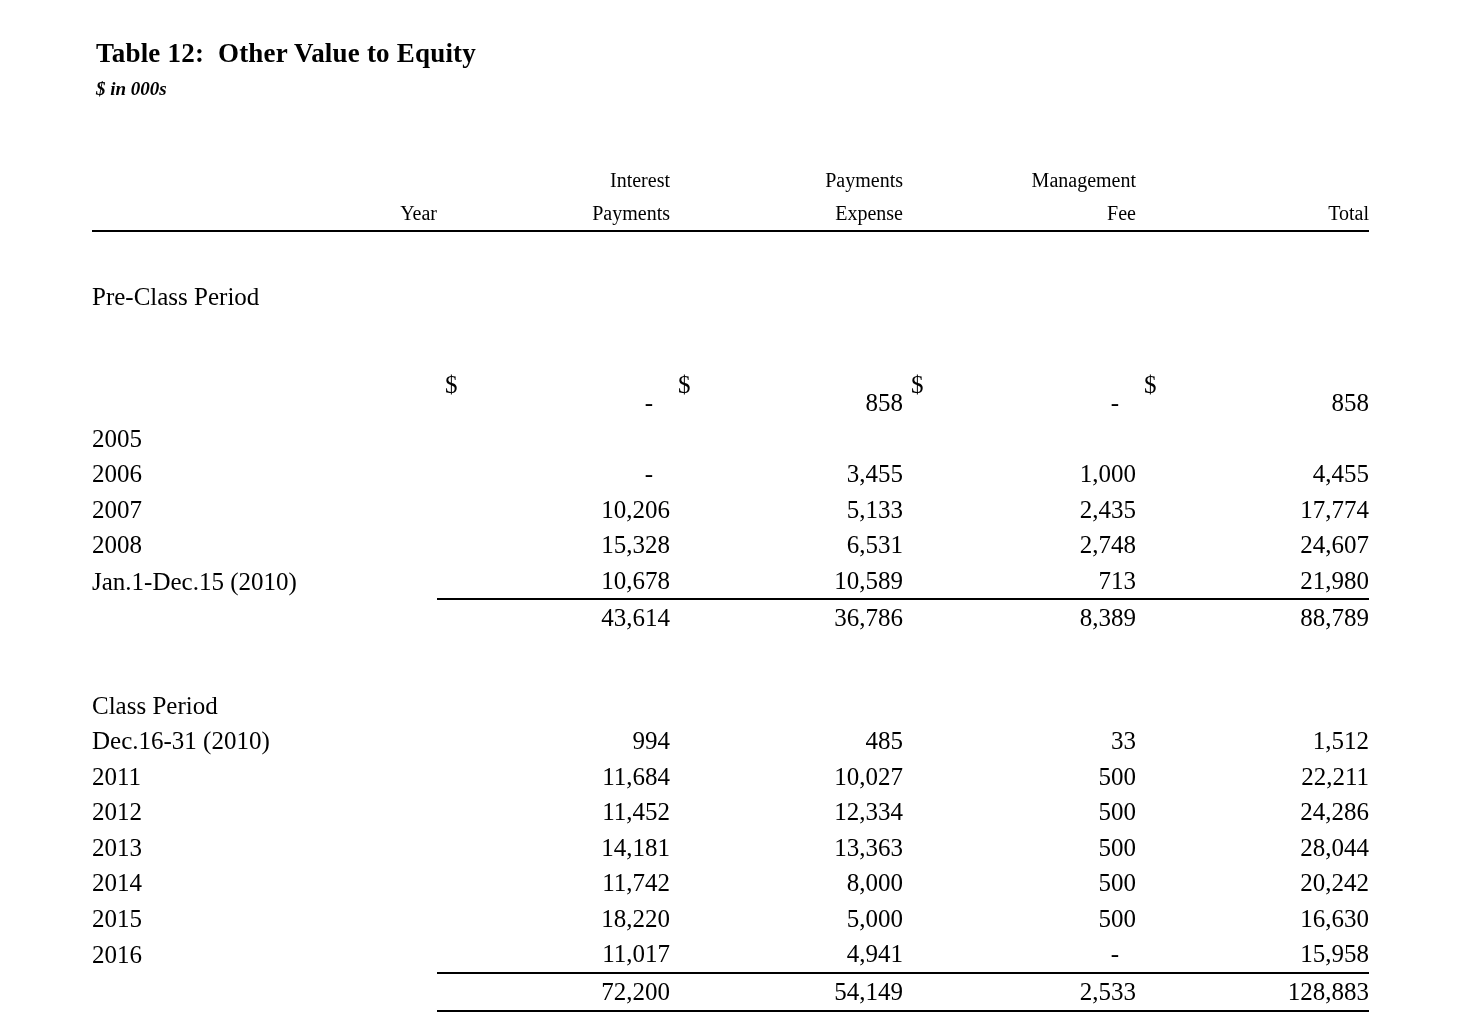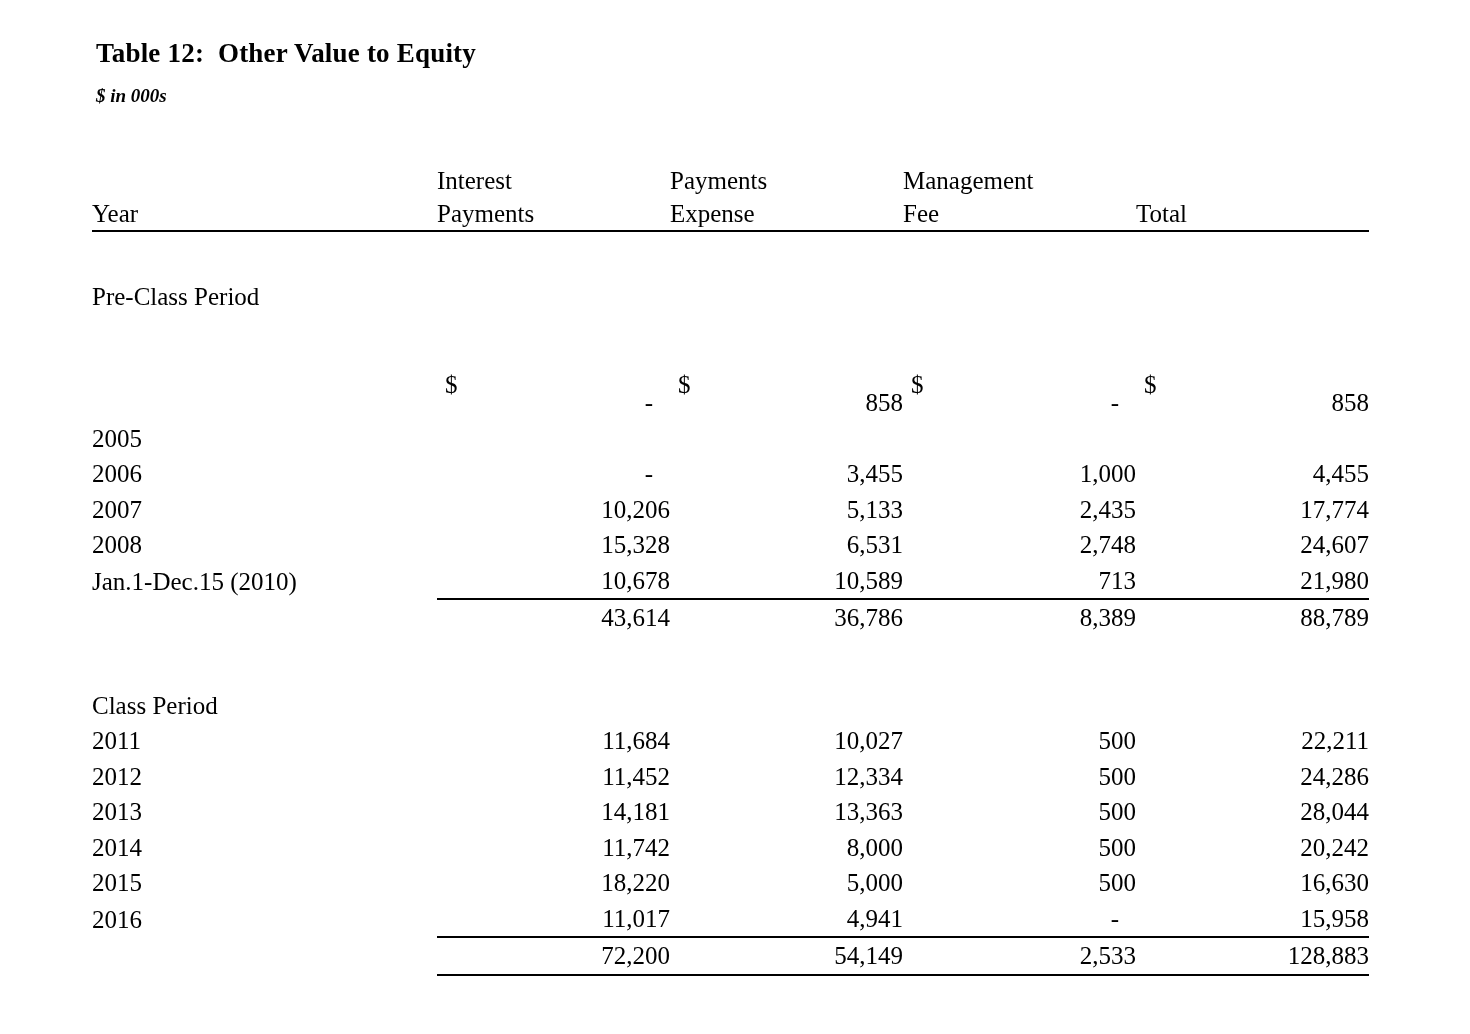--- a/index.html
+++ b/index.html
@@ -27,21 +27,21 @@
     left: 96px;
     top: 38px;
     font-size: 27px;
     font-weight: bold;
     letter-spacing: 0.2px;
     white-space: pre;
   }
   .subtitle {
     position: absolute;
     left: 96px;
-    top: 85px;
+    top: 78px;
     font-size: 19px;
     font-style: italic;
     font-weight: bold;
     white-space: pre;
   }
 
   
   table.fin {
     position: absolute;
     left: 92px;
@@ -56,22 +56,22 @@
     font-weight: normal;
     vertical-align: bottom;
   }
 
   
   .c-label { width: 345px; }
   .c-num   { width: 233px; }
 
   
   .hd {
-    text-align: left;
-    font-size: 25px;
+    text-align: right;
+    font-size: 20px;
     line-height: 33px;
     padding-bottom: 3px;
     white-space: pre;
   }
   .hd-rule {
     border-bottom: 2.5px solid #000;
   }
   .hd-pad { height: 24px; }
   .gap-md td { height: 47px; }
   .gap-lg td { height: 52px; }
@@ -252,20 +252,27 @@
       </tr>
 
       <tr class="section-head">
         <td class="label-flush">Class Period</td>
         <td></td>
           <td></td>
         <td></td>
           <td></td>
       </tr>
 
+      <tr class="row">
+        <td class="label">Dec.16-31 (2010)</td>
+        <td class="num">994</td>
+        <td class="num">485</td>
+        <td class="num">33</td>
+        <td class="num">1,512</td>
+      </tr>
 
       <tr class="row">
         <td class="label">2011</td>
         <td class="num">11,684</td>
         <td class="num">10,027</td>
         <td class="num">500</td>
         <td class="num">22,211</td>
       </tr>
 
       <tr class="row">

